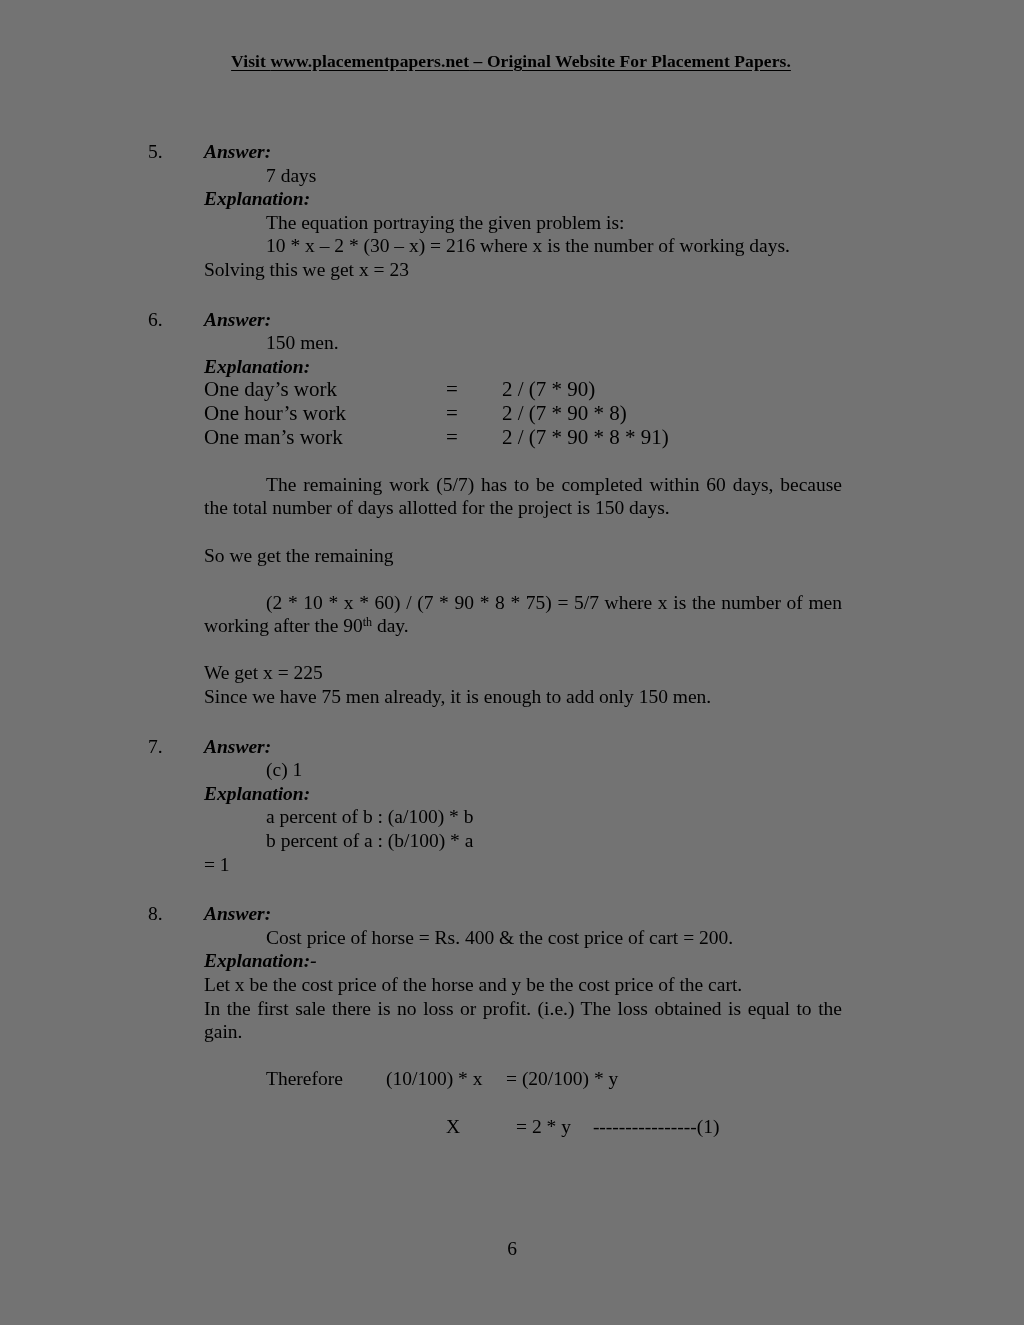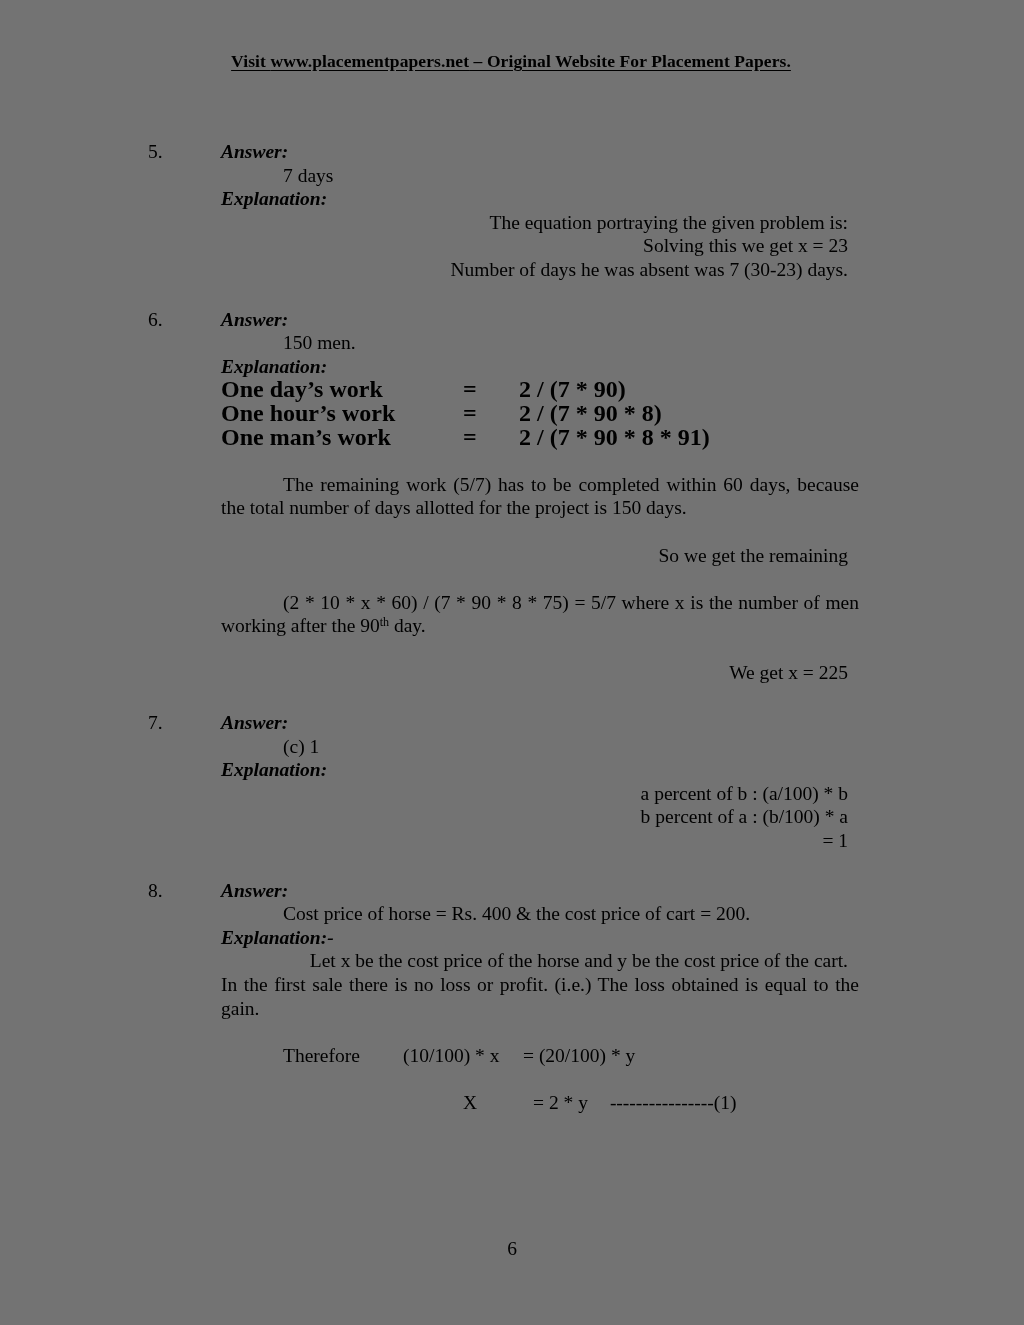--- a/index.html
+++ b/index.html
@@ -52,49 +52,48 @@
   .qblock { position: relative; }
 
   .qnum {
     position: absolute;
     left: 0;
     width: 52px;
     text-align: left;
   }
 
   .qbody {
-    margin-left: 73px;   
+    margin-left: 56px;   
   }
 
   .lbl {
     font-weight: bold;
     font-style: italic;
   }
 
   .ind1 { padding-left: 62px; }   
   .ind-para {
     text-indent: 62px;
     text-align: justify;
     width: 638px;
   }
   .just {
     text-align: justify;
     width: 638px;
   }
-  .flat { text-align: right; }
+  .flat { text-align: left; }
 
   .spacer { height: 23.6px; }
   .gap-block { height: 26px; }
 
   
   .worktable {
     border-collapse: collapse;
-    font-size: 24px;
+    font-size: 21px;
     line-height: 23.6px;
-    font-weight: bold;
   }
   .worktable td {
     padding: 0;
     vertical-align: top;
     white-space: nowrap;
   }
   .worktable td.c-label { width: 242px; }
   .worktable td.c-eq    { width: 56px; }
   .worktable td.c-val   { width: auto; }
 
@@ -133,22 +132,22 @@
 
   <div class="content">
 
     <div class="qblock">
       <div class="qnum">5.</div>
       <div class="qbody">
         <div class="lbl">Answer:</div>
         <div class="ind1">7 days</div>
         <div class="lbl">Explanation:</div>
         <div class="ind1 flat">The equation portraying the given problem is:</div>
+        <div class="ind1 flat"> 10 *  x – 2 * (30 – x) =  216  where x is the number of working days.</div>
         <div class="flat">Solving this we get x = 23</div>
-        <div class="flat">Number of days he was absent was 7 (30-23) days.</div>
       </div>
     </div>
 
     <div class="gap-block"></div>
 
     <div class="qblock">
       <div class="qnum">6.</div>
       <div class="qbody">
         <div class="lbl">Answer:</div>
         <div class="ind1">150 men.</div>
@@ -182,20 +181,21 @@
 
         <div class="flat">So we get the remaining</div>
 
         <div class="spacer"></div>
 
         <div class="ind-para"><span>(2 * 10 * x * 60) / (7 * 90 *  8 * 75)  =  5/7  where x is the number of men working after the 90</span><sup>th</sup><span> day.</span></div>
 
         <div class="spacer"></div>
 
         <div class="flat">We get x = 225</div>
+        <div class="flat">Since we have 75 men already, it is enough to add only 150 men.</div>
       </div>
     </div>
 
     <div class="gap-block"></div>
 
     <div class="qblock">
       <div class="qnum">7.</div>
       <div class="qbody">
         <div class="lbl">Answer:</div>
         <div class="ind1">(c) 1</div>

